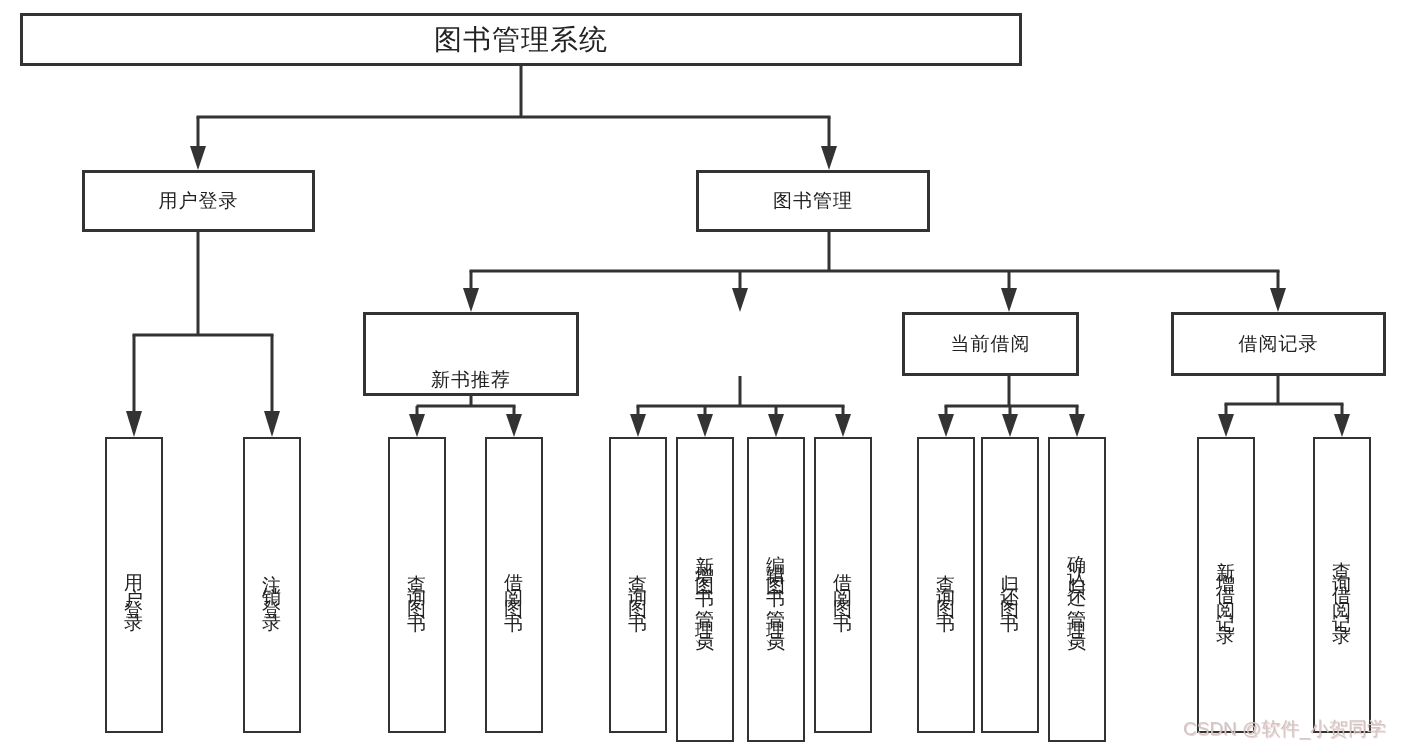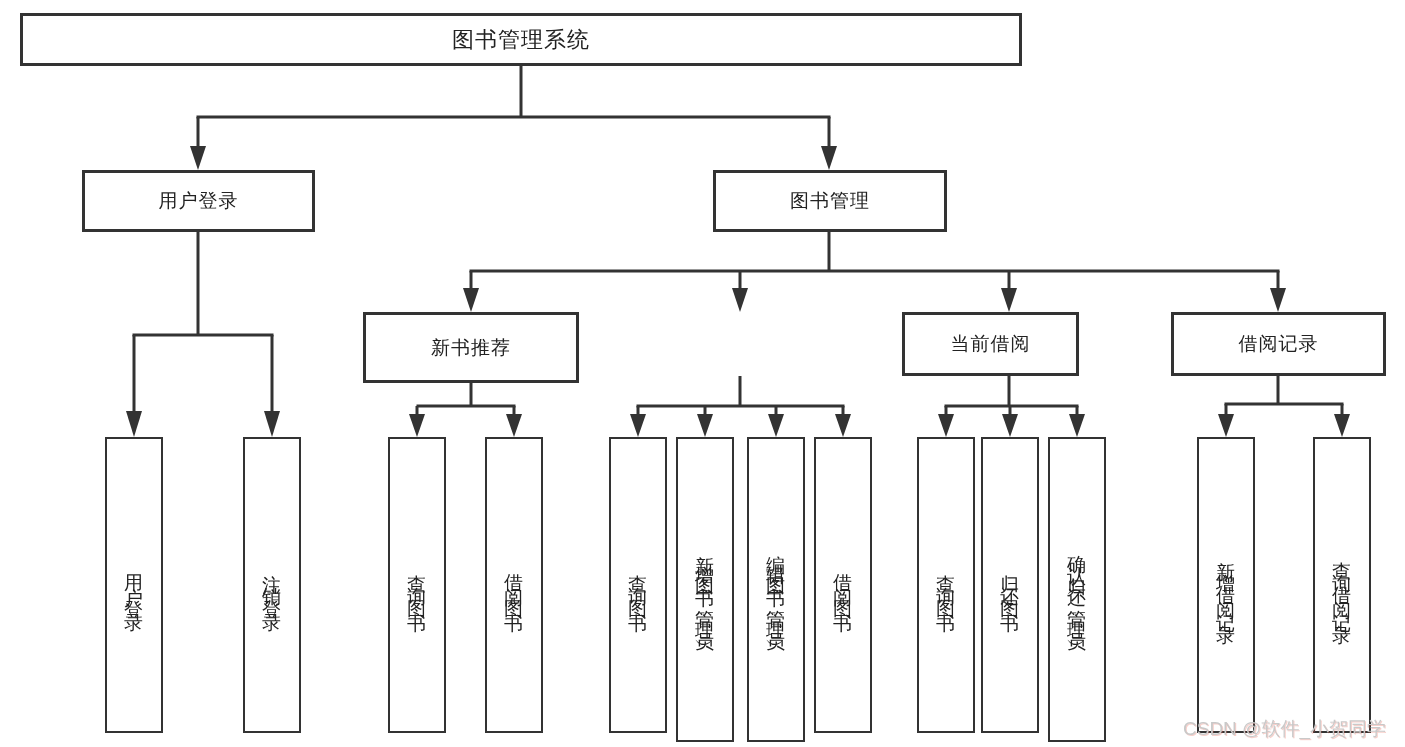--- a/index.html
+++ b/index.html
@@ -18,21 +18,21 @@
     position:absolute;left:0;top:0;width:1405px;height:747px;
   }
   .node{
     position:absolute;
     box-sizing:border-box;
     border:3px solid var(--line);
     background:#ffffff;
     display:flex;align-items:center;justify-content:center;
     color:var(--text);
   }
-  .node.root{font-size:22px;letter-spacing:1px;font-family:Liberation Serif, serif;}
+  .node.root{font-size:28px;letter-spacing:1px;font-family:Liberation Serif, serif;}
   .node.lvl2,.node.lvl3{font-size:19px;letter-spacing:1px;}
   .leaf{
     position:absolute;
     box-sizing:border-box;
     border:2.5px solid var(--line);
     background:#ffffff;
     display:flex;align-items:center;justify-content:center;
     top:437px;height:296px;width:58px;
   }
   .leaf.tall{height:305px;}
@@ -126,25 +126,25 @@
     </g>
   </svg>
 
   <div class="node root" style="left:20px;top:13px;width:1002px;height:53px;">
     <span>图书管理系统</span>
   </div>
 
   <div class="node lvl2" style="left:82px;top:170px;width:233px;height:62px;">
     <span>用户登录</span>
   </div>
-  <div class="node lvl2" style="left:713px;top:170px;width:234px;height:62px;">
+  <div class="node lvl2" style="left:696px;top:170px;width:234px;height:62px;">
     <span>图书管理</span>
   </div>
 
-  <div class="node lvl3" style="left:363px;top:312px;width:216px;height:71px;">
+  <div class="node lvl3" style="left:363px;top:312px;width:216px;height:84px;align-items:flex-end;">
     <span>新书推荐</span>
   </div>
   <div class="node lvl3" style="left:902px;top:312px;width:177px;height:64px;">
     <span>当前借阅</span>
   </div>
   <div class="node lvl3" style="left:1171px;top:312px;width:215px;height:64px;">
     <span>借阅记录</span>
   </div>
 
   <div class="leaf" style="left:105px;">

